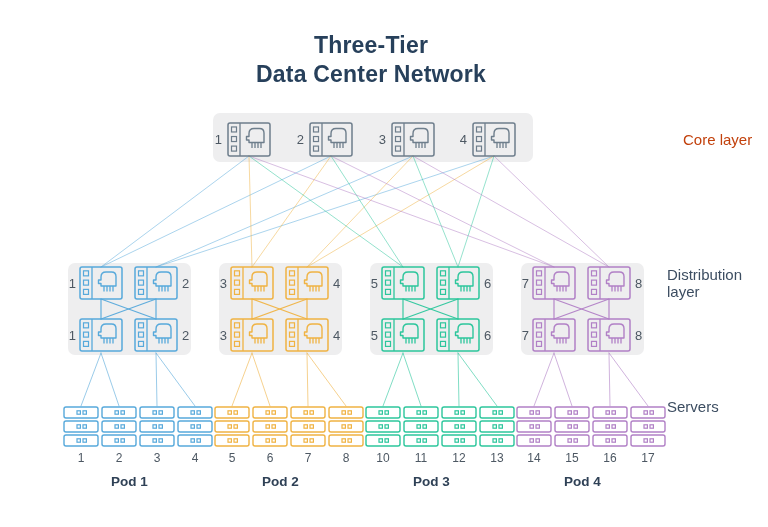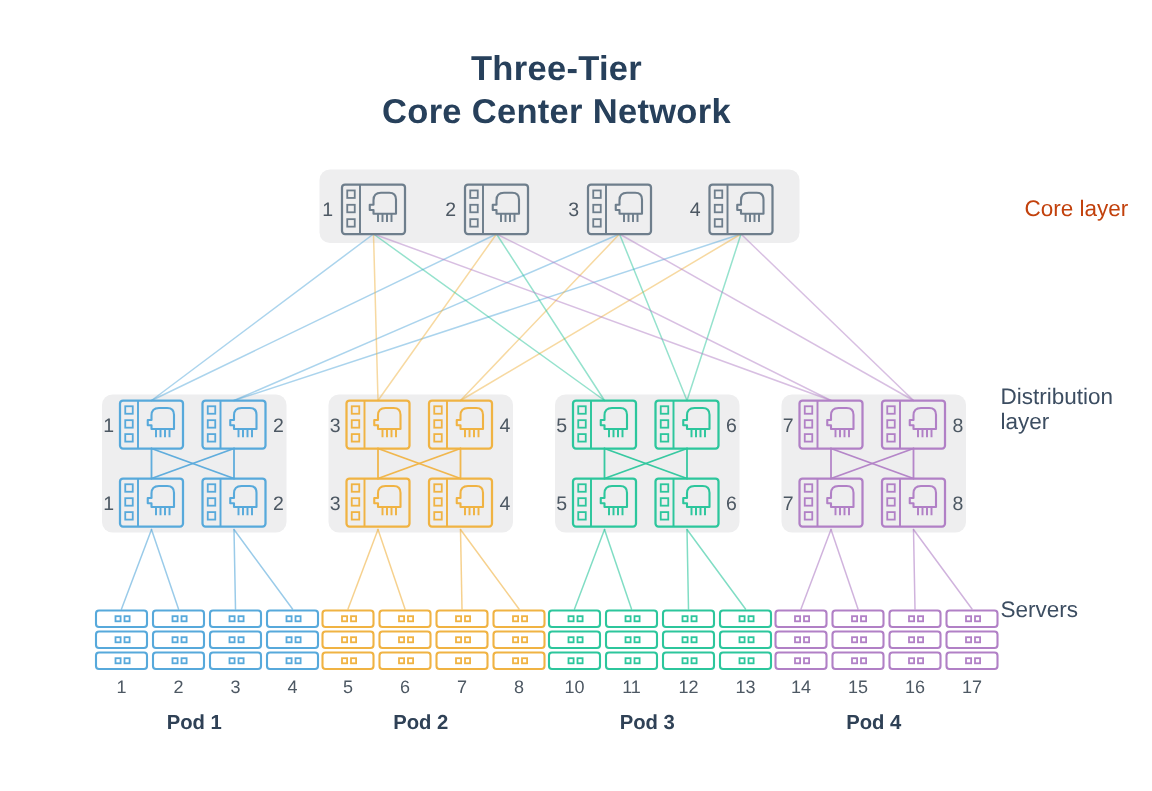--- a/index.html
+++ b/index.html
@@ -17,21 +17,21 @@
     font-size:15px;line-height:17px;color:#3C4D61;
   }
   svg text{font-family:"Liberation Sans",sans-serif;}
 </style>
 </head>
 <body>
 
 <div class="canvas">
   <div class="title" style="color: rgb(39, 64, 91);">
     <div>Three-Tier</div>
-    <div>Core Center Network</div>
+    <div>Data Center Network</div>
   </div>
 
   <svg id="diagram" width="768" height="527" viewBox="0 0 768 527">
       <rect x="213" y="113" width="320" height="49" rx="7" fill="#EEEEEF"></rect>
       <rect x="68" y="263" width="123" height="92" rx="7" fill="#EEEEEF"></rect>
       <rect x="219" y="263" width="123" height="92" rx="7" fill="#EEEEEF"></rect>
       <rect x="370" y="263" width="123" height="92" rx="7" fill="#EEEEEF"></rect>
       <rect x="521" y="263" width="123" height="92" rx="7" fill="#EEEEEF"></rect>
       <line x1="249" y1="156" x2="101" y2="267" stroke="#57A9DB" stroke-width="1" stroke-opacity="0.5" stroke-linecap="round"></line>
       <line x1="331" y1="156" x2="101" y2="267" stroke="#57A9DB" stroke-width="1" stroke-opacity="0.5" stroke-linecap="round"></line>
@@ -533,15 +533,15 @@
         <rect x="650" y="424.8" width="3.4" height="3.4" fill="none" stroke="#B180C6" stroke-width="1.2"></rect>
         <rect x="631" y="435" width="34" height="11" rx="2" fill="none" stroke="#B180C6" stroke-width="1.4"></rect>
         <rect x="644" y="438.8" width="3.4" height="3.4" fill="none" stroke="#B180C6" stroke-width="1.2"></rect>
         <rect x="650" y="438.8" width="3.4" height="3.4" fill="none" stroke="#B180C6" stroke-width="1.2"></rect>
       </g>
       <text x="648" y="462" font-size="12" font-weight="400" text-anchor="middle" fill="#4D5863">17</text>
       <text x="582.5" y="486" font-size="13.5" font-weight="700" text-anchor="middle" fill="#2F4156">Pod 4</text>
     </svg>
 
   <div class="layer-label" style="top: 131px; color: #c2410c; margin-left: 16px;">Core layer</div>
-  <div class="layer-label" style="top: 256px; color: rgb(60, 77, 97);">Distribution layer</div>
+  <div class="layer-label" style="top: 266px; color: rgb(60, 77, 97);">Distribution layer</div>
   <div class="layer-label" style="top: 398px; color: rgb(60, 77, 97);">Servers</div>
 </div>
 
 </body></html>

